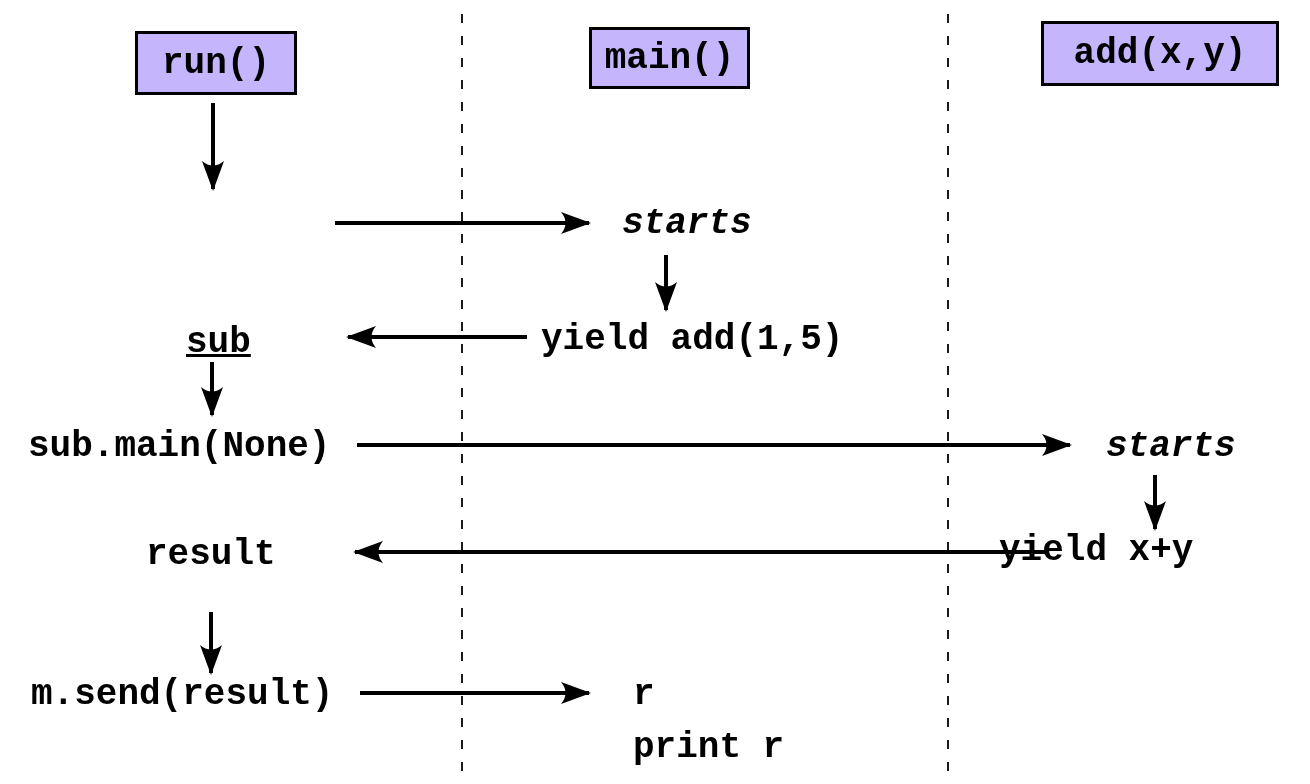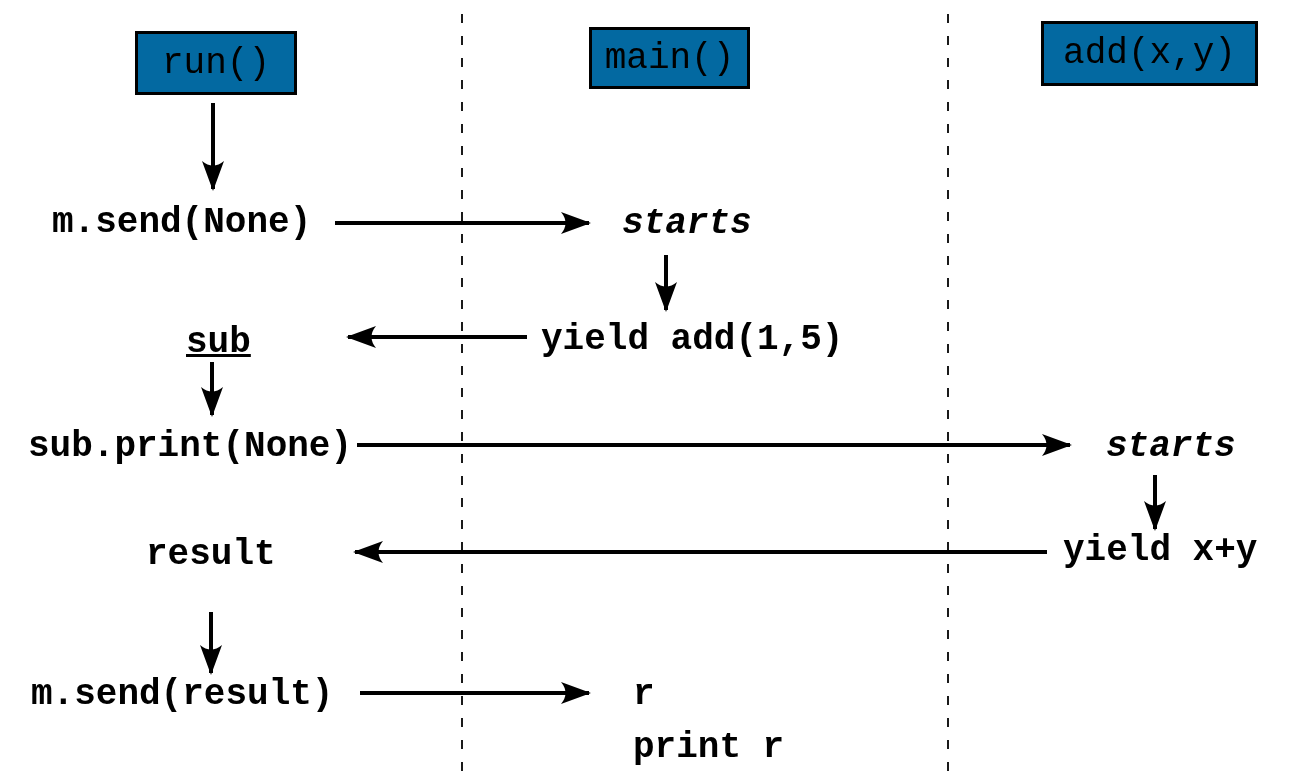--- a/index.html
+++ b/index.html
@@ -7,22 +7,22 @@
     position:relative;
     width:1310px;height:784px;
     background:#fff;
     font-family:"Liberation Mono","DejaVu Sans Mono",monospace;
     overflow:hidden;
   }
   .box{
     position:absolute;
     border:3px solid #000;
     display:flex;align-items:center;justify-content:center;
-    font-size:36px;font-weight:normal;color:#000;
-    background:#0369a1;
+    font-size:36px;font-weight:bold;color:#000;
+    background:#c4b5fd;
     box-sizing:border-box;
     white-space:pre;
   }
   .lbl{
     position:absolute;
     font-size:36px;font-weight:bold;color:#000;
     height:44px;line-height:44px;
     white-space:pre;
   }
   .it{font-style:italic;margin-left:20px;}
@@ -51,29 +51,28 @@
 
     <line x1="213" y1="103" x2="213" y2="189" stroke="#000" stroke-width="4" marker-end="url(#ah)"></line>
     <line x1="666" y1="255" x2="666" y2="310" stroke="#000" stroke-width="4" marker-end="url(#ah)"></line>
     <line x1="212" y1="362" x2="212" y2="415" stroke="#000" stroke-width="4" marker-end="url(#ah)"></line>
     <line x1="1155" y1="475" x2="1155" y2="529" stroke="#000" stroke-width="4" marker-end="url(#ah)"></line>
     <line x1="211" y1="612" x2="211" y2="673" stroke="#000" stroke-width="4" marker-end="url(#ah)"></line>
   </svg>
 
   <div class="box" style="left:135px;top:31px;width:162px;height:64px;">run()</div>
   <div class="box" style="left:589px;top:27px;width:161px;height:62px;text-align:right;">main()</div>
-  <div class="box" style="left:1041px;top:21px;width:217px;height:65px;">add(x,y)</div>
+  <div class="box" style="left:1041px;top:21px;width:238px;height:65px;">add(x,y)</div>
 
-  <div class="lbl" style="left:52px;top:201px;">m.send(None)</div>
   <div class="lbl" style="left:186px;top:321px;text-decoration:underline;">sub</div>
-  <div class="lbl" style="left:28px;top:425px;">sub.print(None)</div>
+  <div class="lbl" style="left:28px;top:425px;">sub.main(None)</div>
   <div class="lbl" style="left:31px;top:673px;">m.send(result)</div>
   <div class="lbl" style="left:146px;top:533px;">result</div>
 
   <div class="lbl it" style="left:602px;top:202px;">starts</div>
   <div class="lbl" style="left:541px;top:318px;">yield add(1,5)</div>
   <div class="lbl" style="left:633px;top:673px;">r</div>
   <div class="lbl" style="left:633px;top:726px;">print r</div>
 
   <div class="lbl it" style="left:1086px;top:425px;">starts</div>
-  <div class="lbl" style="left:1063px;top:529px;">yield x+y</div>
+  <div class="lbl" style="left:999px;top:529px;">yield x+y</div>
 
 </div>
 
 </body></html>

